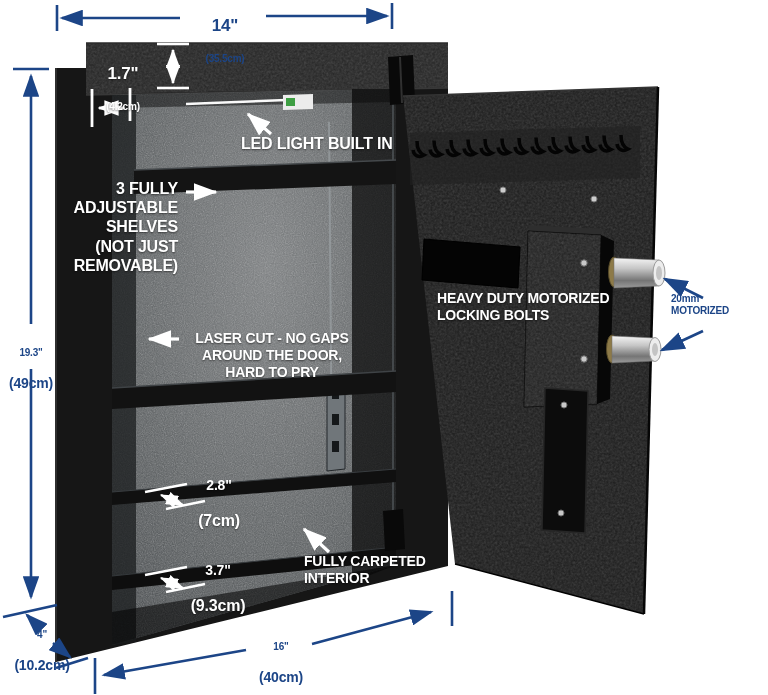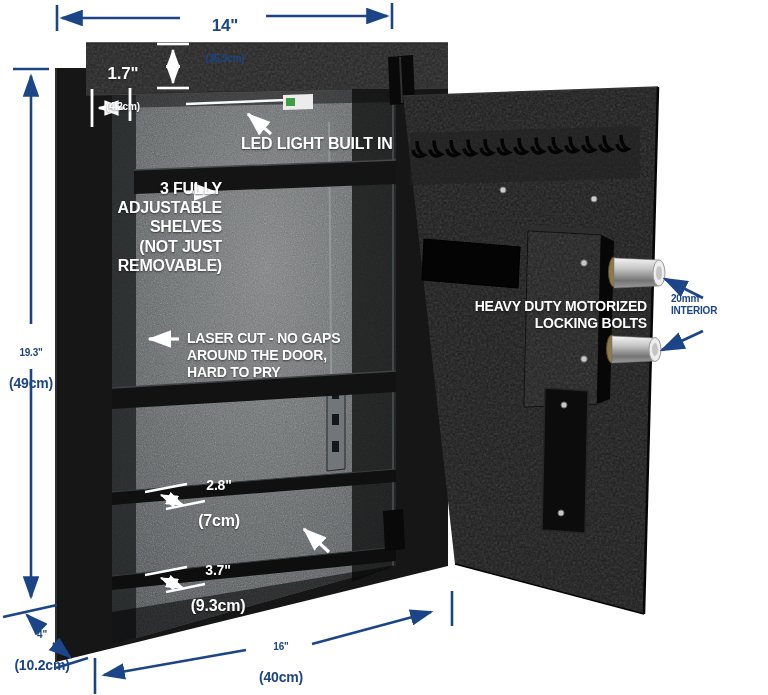--- a/index.html
+++ b/index.html
@@ -271,30 +271,32 @@
     <div class="xs">(7cm)</div>
   </div>
 
   <div class="lbl white ctr" style="left:184px;top:545px;width:68px;">
     <div class="sm">3.7"</div>
     <div class="xs">(9.3cm)</div>
   </div>
 
   <div class="lbl white xs nowrap" style="left:241px;top:135px;">LED LIGHT BUILT IN</div>
 
-  <div class="lbl white xs rgt" style="left:58px;top:179px;width:120px;line-height:1.2;padding-left:44px;">3 FULLY
+  <div class="lbl white xs rgt" style="left:58px;top:179px;width:120px;line-height:1.2;">3 FULLY
 ADJUSTABLE
 SHELVES
 (NOT JUST
 REMOVABLE)</div>
 
-  <div class="lbl white sm" style="left:187px;top:330px;width:170px;line-height:1.22;">LASER CUT - NO GAPS
+  <div class="lbl white sm" style="left:187px;top:330px;width:170px;line-height:1.22;text-align:center;">LASER CUT - NO GAPS
 AROUND THE DOOR,
 HARD TO PRY</div>
 
-  <div class="lbl white sm" style="left:437px;top:298px;width:210px;line-height:1.2;text-align:right;">HEAVY DUTY MOTORIZED
+  <div class="lbl white sm" style="left:437px;top:290px;width:210px;line-height:1.2;">HEAVY DUTY MOTORIZED
 LOCKING BOLTS</div>
 
   <div class="lbl blue med" style="left:671px;top:293px;width:97px;line-height:1.2;">20mm
+MOTORIZED</div>
+
+  <div class="lbl white sm" style="left:304px;top:553px;width:150px;line-height:1.2;">FULLY CARPETED
 INTERIOR</div>
 
-
 </div>
 
 </body></html>

